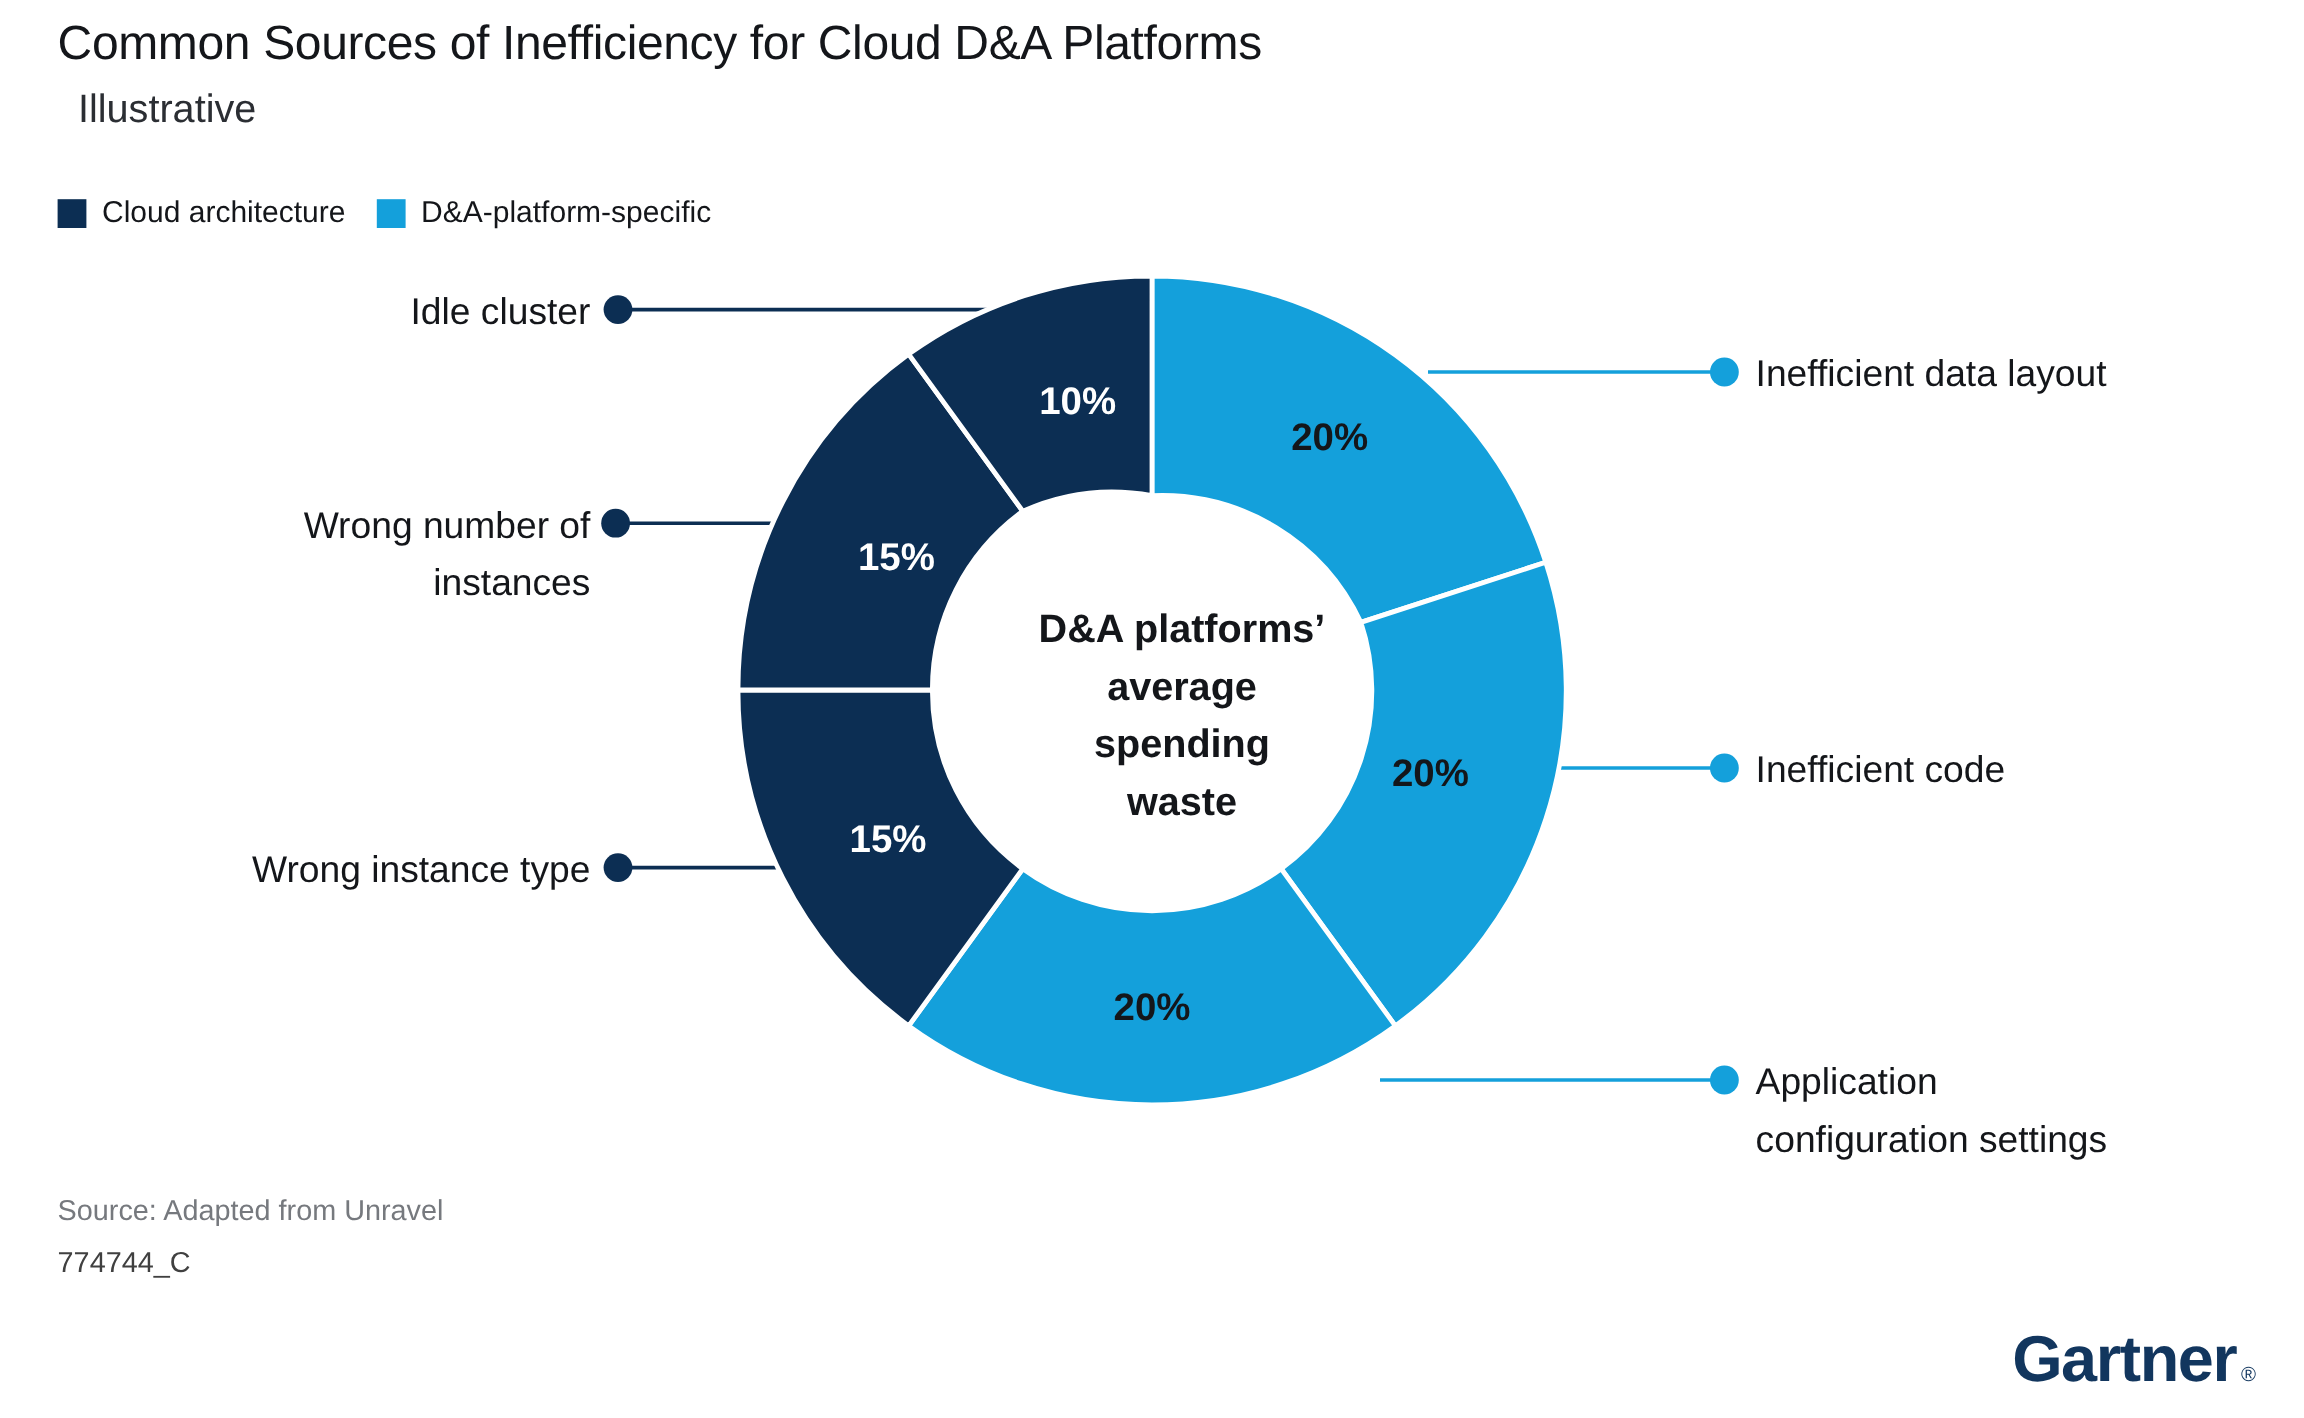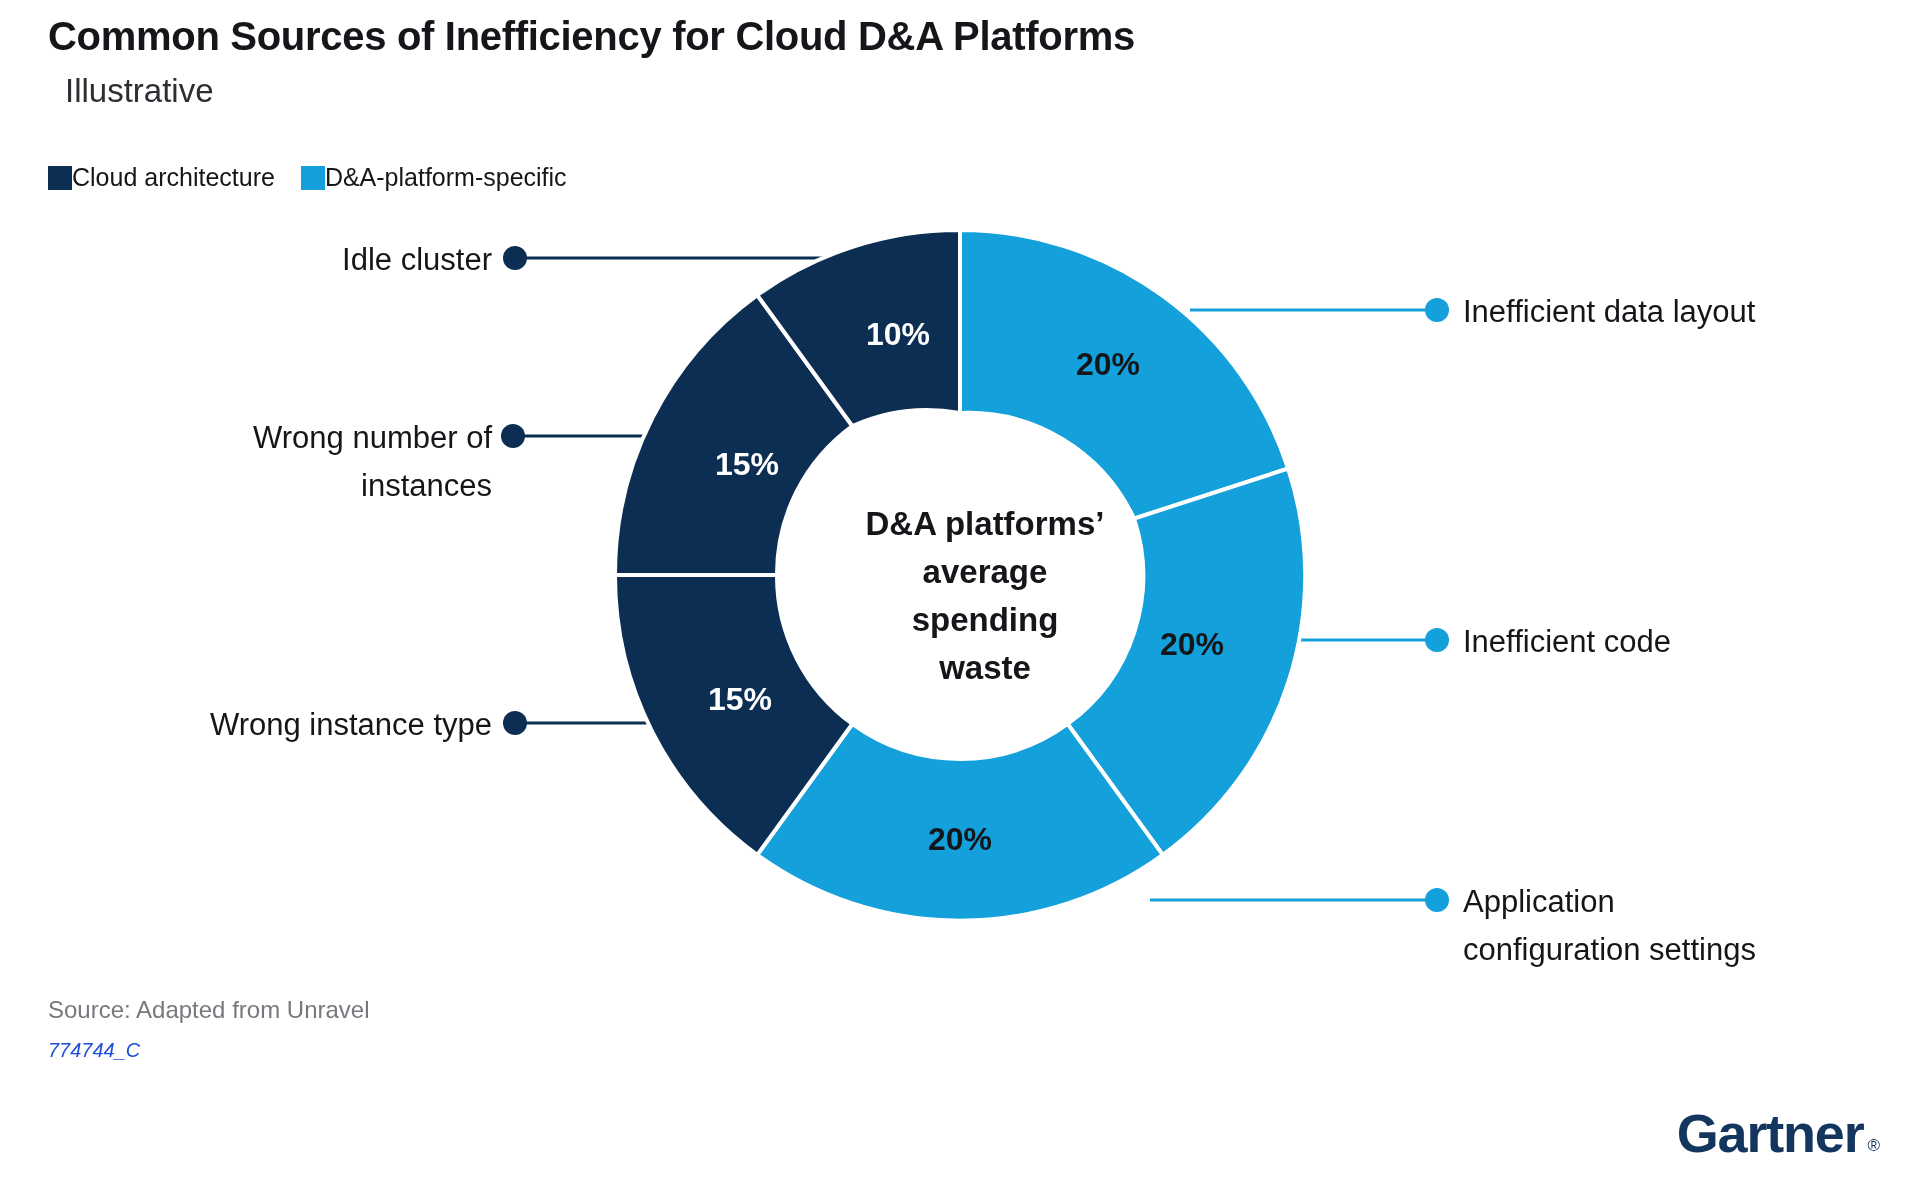--- a/index.html
+++ b/index.html
@@ -18,21 +18,21 @@
     background: #ffffff;
     overflow: hidden;
   }
 
   
   .title {
     position: absolute;
     left: 48px;
     top: 14px;
     font-size: 40px;
-    font-weight: 700;
+    font-weight: 400;
     letter-spacing: -0.3px;
     color: #14161a;
     white-space: nowrap;
   }
   .subtitle {
     position: absolute;
     left: 48px;
     top: 72px;
     font-size: 33px;
     font-weight: 400;
@@ -46,20 +46,21 @@
     position: absolute;
     left: 48px;
     top: 163px;
     display: flex;
     align-items: center;
     gap: 26px;
   }
   .legend-item {
     display: flex;
     align-items: center;
+    gap: 13px;
   }
   .legend-swatch {
     width: 24px;
     height: 24px;
     flex: 0 0 auto;
   }
   .legend-label {
     font-size: 25px;
     color: #14161a;
     white-space: nowrap;
@@ -103,24 +104,23 @@
     left: 48px;
     top: 996px;
     font-size: 24px;
     color: #76797e;
     white-space: nowrap;
   }
   .figure-id {
     position: absolute;
     left: 48px;
     top: 1039px;
-    font-size: 20px;
-    color: #1d4ed8;
-    white-space: nowrap;
-    font-style: italic;
+    font-size: 24px;
+    color: #404040;
+    white-space: nowrap;
   }
   .brand {
     position: absolute;
     right: 40px;
     bottom: 22px;
     display: flex;
     align-items: flex-end;
     gap: 4px;
   }
   .brand-name {

